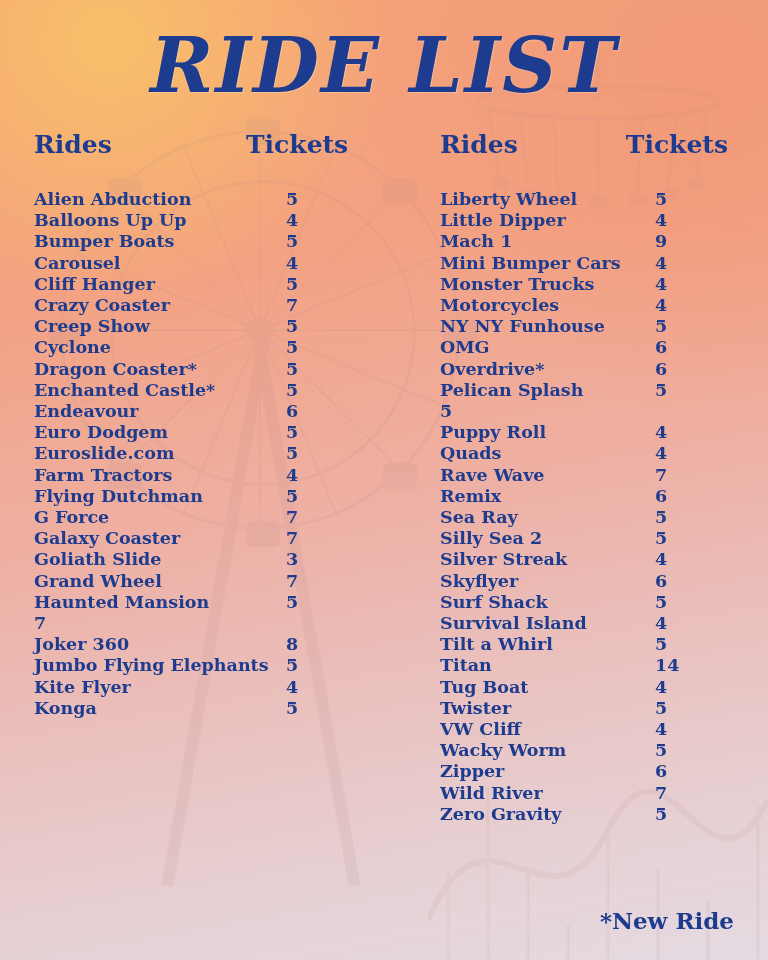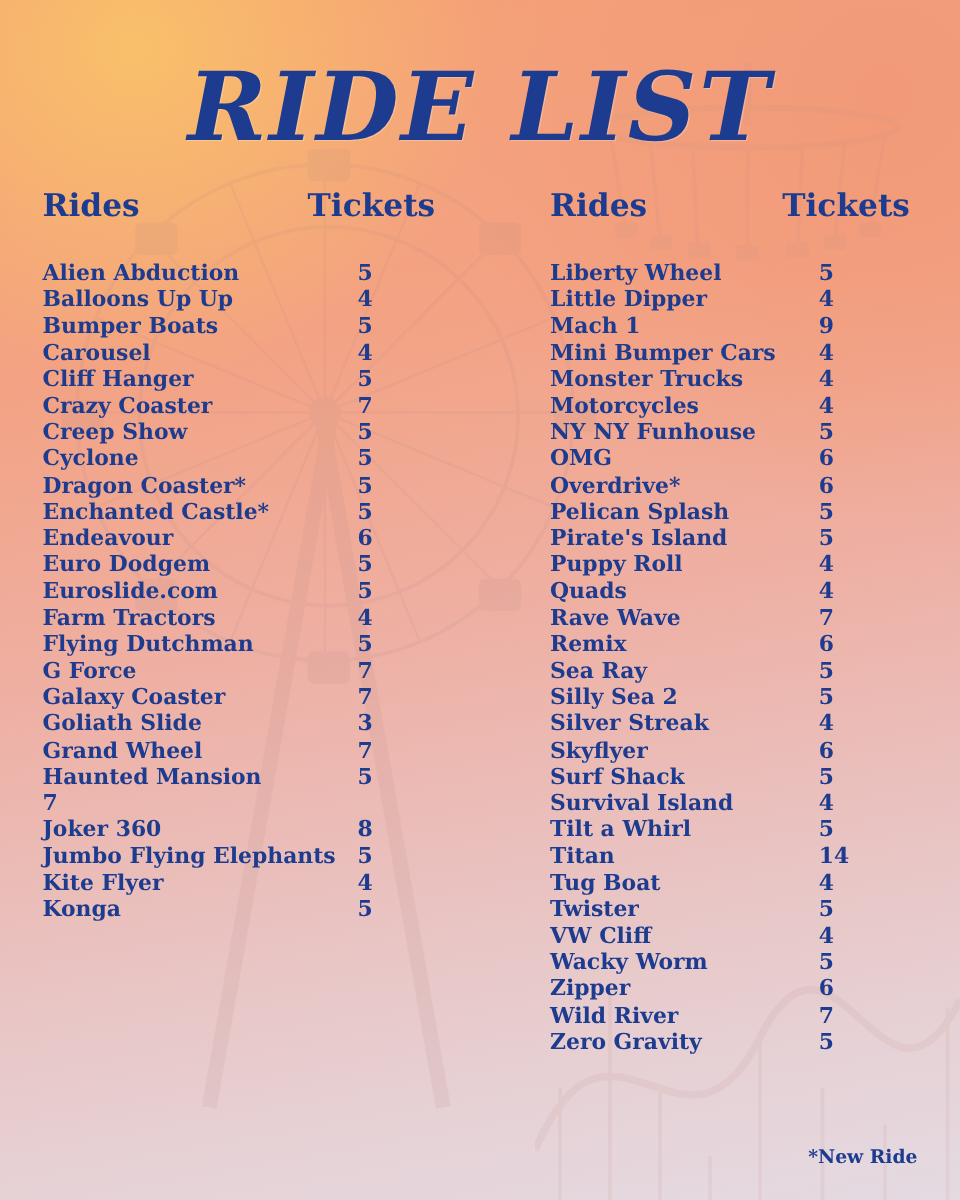--- a/index.html
+++ b/index.html
@@ -97,21 +97,20 @@
     text-align: center;
     padding-top: 28px;
     font-family: "DejaVu Serif", serif;
     font-size: 76px;
     line-height: 1;
     font-weight: 700;
     font-style: italic;
     letter-spacing: 2px;
     color: #1d3c8f;
     text-shadow: 1px 1px 0 rgba(255,255,255,0.25);
-    margin-top: 20px;
   }
 
   
   .columns {
     position: relative;
     display: flex;
     padding: 26px 34px 0 34px;
   }
   .col { width: 50%; }
   .col.right { padding-left: 56px; }
@@ -141,21 +140,21 @@
   .ride-row .r-name { width: 252px; white-space: nowrap; }
   .ride-row .r-tickets { width: 80px; }
   .col.right .ride-row .r-name { width: 218px; }
 
   .footnote {
     position: absolute;
     right: 34px;
     bottom: 26px;
     font-family: "DejaVu Serif", serif;
     font-weight: 700;
-    font-size: 15px;
+    font-size: 23px;
     color: #1d3c8f;
   }
 </style>
 </head>
 <body>
 
 <div id="poster">
 
   <div class="bg-art">
     <div class="wheel">
@@ -368,21 +367,20 @@
         </div>
       <div class="ride-row">
           <span class="r-name">Overdrive*</span>
           <span class="r-tickets">6</span>
         </div>
       <div class="ride-row">
           <span class="r-name">Pelican Splash</span>
           <span class="r-tickets">5</span>
         </div>
       <div class="ride-row">
-          <span class="r-name">Pirate's Island</span>
           <span class="r-tickets">5</span>
         </div>
       <div class="ride-row">
           <span class="r-name">Puppy Roll</span>
           <span class="r-tickets">4</span>
         </div>
       <div class="ride-row">
           <span class="r-name">Quads</span>
           <span class="r-tickets">4</span>
         </div>

